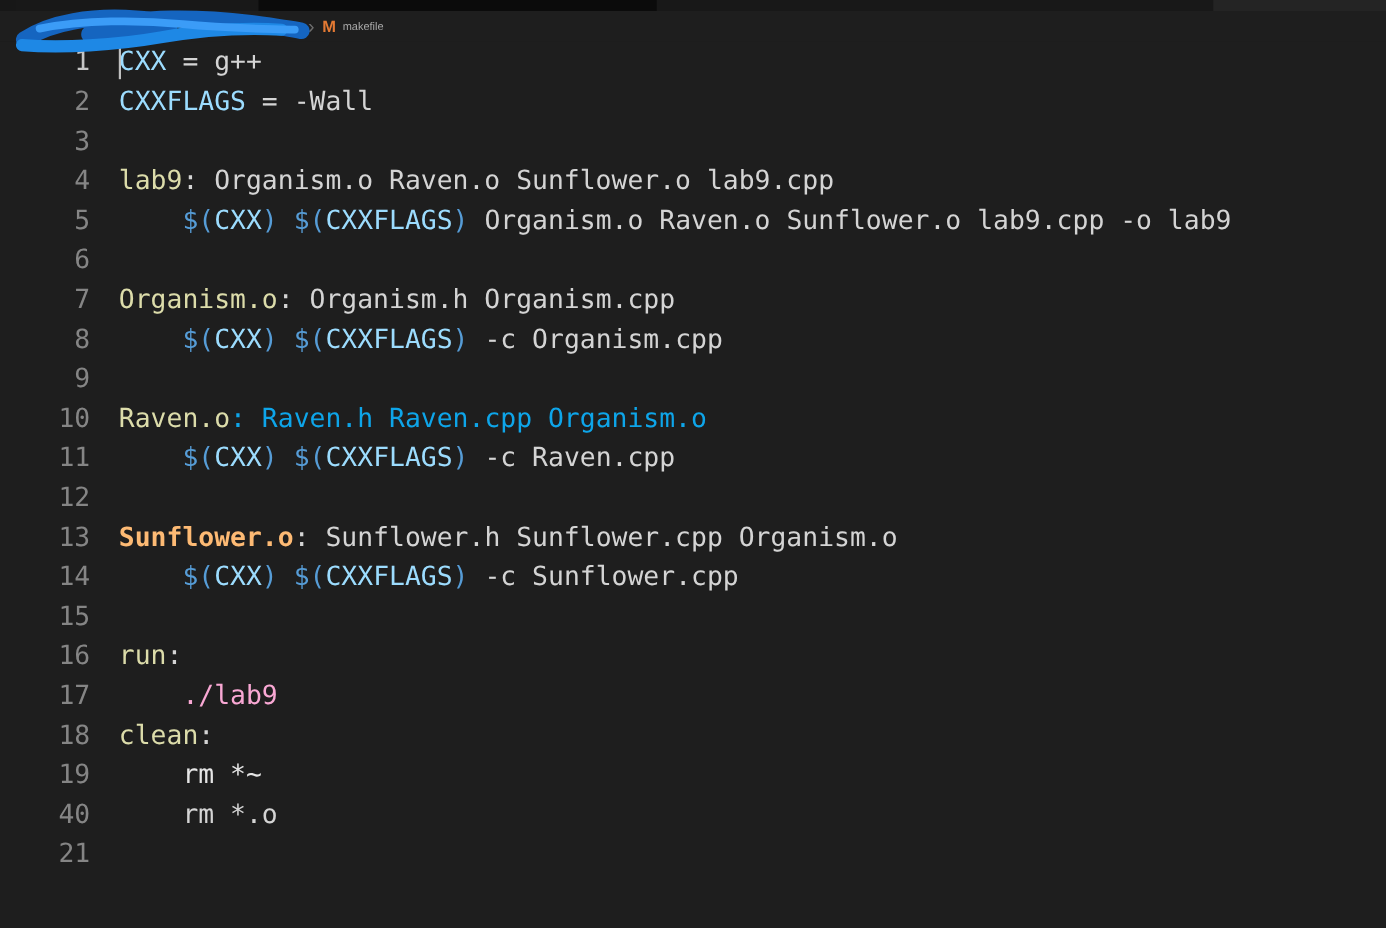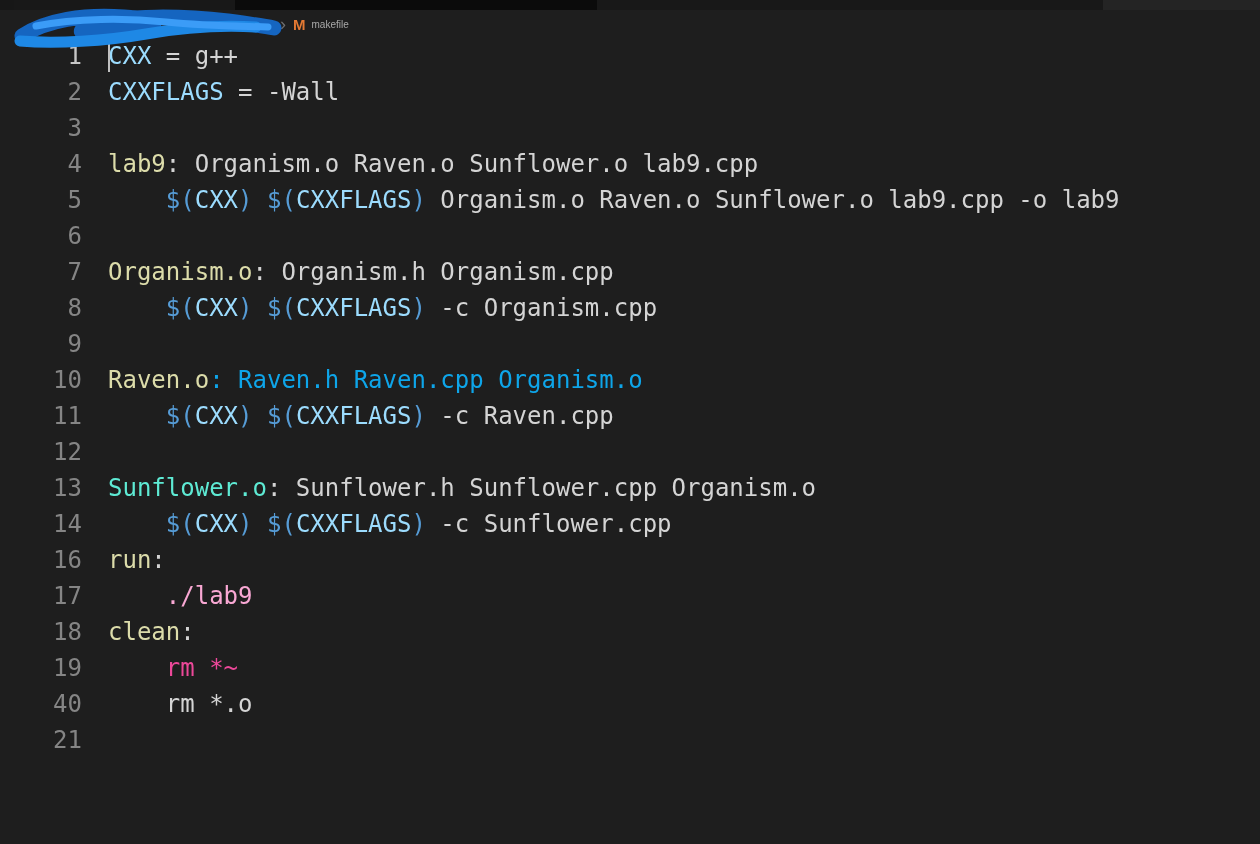--- a/index.html
+++ b/index.html
@@ -141,41 +141,45 @@
         <div class="code-row">
           <div class="gutter">11</div>
           <div class="code-text"><span style="color: rgb(212, 212, 212);">    </span><span style="color: rgb(86, 156, 214);">$(</span><span style="color: rgb(156, 220, 254);">CXX</span><span style="color: rgb(86, 156, 214);">)</span><span style="color: rgb(212, 212, 212);"> </span><span style="color: rgb(86, 156, 214);">$(</span><span style="color: rgb(156, 220, 254);">CXXFLAGS</span><span style="color: rgb(86, 156, 214);">)</span><span style="color: rgb(212, 212, 212);"> -c Raven.cpp</span></div>
         </div>
         <div class="code-row">
           <div class="gutter">12</div>
           <div class="code-text"></div>
         </div>
         <div class="code-row">
           <div class="gutter">13</div>
-          <div class="code-text"><span style="color: #5eead4;">Sunflower.o</span><span style="color: rgb(212, 212, 212);">: Sunflower.h Sunflower.cpp Organism.o</span></div>
+          <div class="code-text"><span style="color: #fdba74; font-weight: bold;">Sunflower.o</span><span style="color: rgb(212, 212, 212);">: Sunflower.h Sunflower.cpp Organism.o</span></div>
         </div>
         <div class="code-row">
           <div class="gutter">14</div>
           <div class="code-text"><span style="color: rgb(212, 212, 212);">    </span><span style="color: rgb(86, 156, 214);">$(</span><span style="color: rgb(156, 220, 254);">CXX</span><span style="color: rgb(86, 156, 214);">)</span><span style="color: rgb(212, 212, 212);"> </span><span style="color: rgb(86, 156, 214);">$(</span><span style="color: rgb(156, 220, 254);">CXXFLAGS</span><span style="color: rgb(86, 156, 214);">)</span><span style="color: rgb(212, 212, 212);"> -c Sunflower.cpp</span></div>
+        </div>
+        <div class="code-row">
+          <div class="gutter">15</div>
+          <div class="code-text"></div>
         </div>
         <div class="code-row">
           <div class="gutter">16</div>
           <div class="code-text"><span style="color: rgb(220, 220, 170);">run</span><span style="color: rgb(212, 212, 212);">:</span></div>
         </div>
         <div class="code-row">
           <div class="gutter">17</div>
           <div class="code-text"><span style="color: #f9a8d4;">    ./lab9</span></div>
         </div>
         <div class="code-row">
           <div class="gutter">18</div>
           <div class="code-text"><span style="color: rgb(220, 220, 170);">clean</span><span style="color: rgb(212, 212, 212);">:</span></div>
         </div>
         <div class="code-row">
           <div class="gutter">19</div>
-          <div class="code-text"><span style="color: #ec4899; text-align: right;">    rm *~</span></div>
+          <div class="code-text"><span style="color: #e5e5e5; text-align: right;">    rm *~</span></div>
         </div>
         <div class="code-row">
           <div class="gutter">40</div>
           <div class="code-text"><span style="color: rgb(212, 212, 212);">    rm *.o</span></div>
         </div>
         <div class="code-row">
           <div class="gutter">21</div>
           <div class="code-text"></div>
         </div>
       </div>

